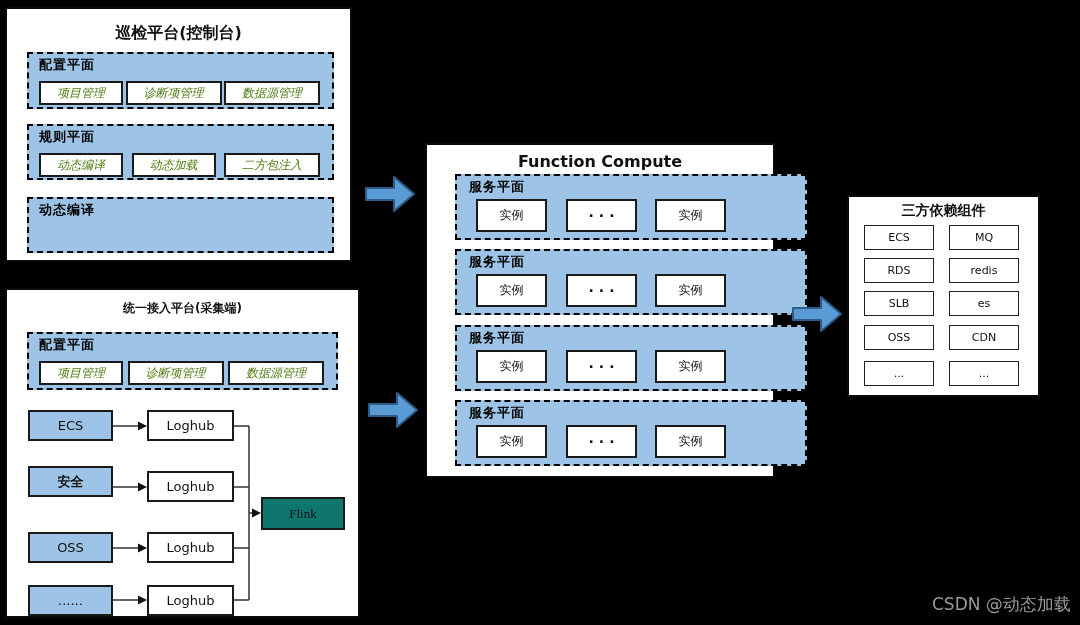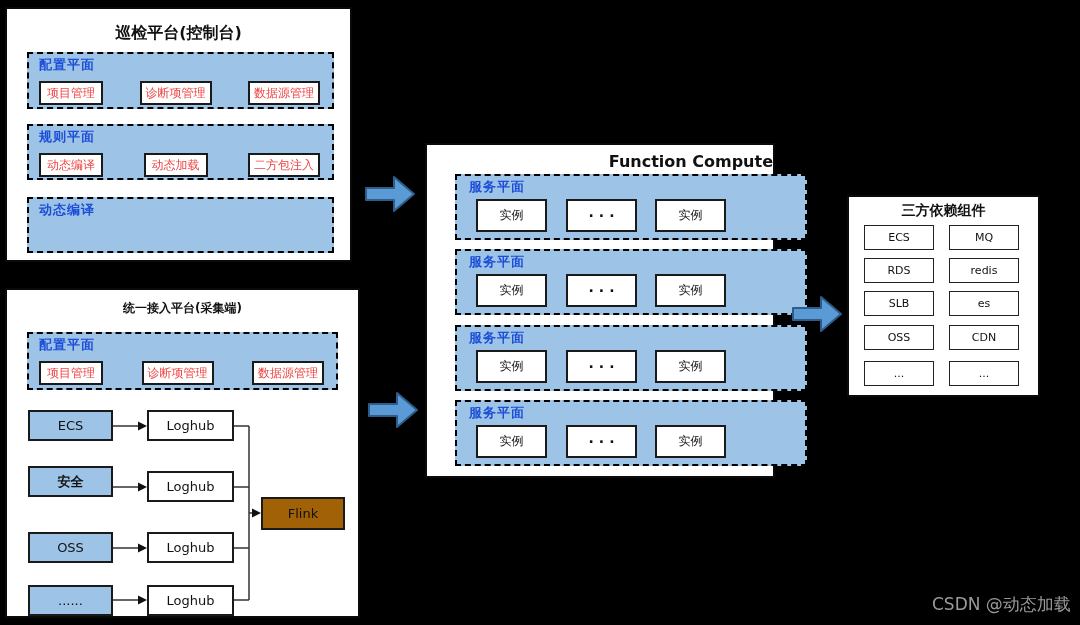--- a/index.html
+++ b/index.html
@@ -10,54 +10,54 @@
   .panel {
     position:absolute; background:#fff; border:2px solid #0a0a0a; box-sizing:border-box;
   }
   .panel-title {
     margin:0; text-align:center; font-weight:bold; color:#111;
   }
   .plane {
     position:absolute; background:#9DC3E6; border:2px dashed #000; box-sizing:border-box;
   }
   .plane-label {
-    position:absolute; top:2px; left:10px; color:#1d4ed8; font-weight:bold; font-size:13px;
+    position:absolute; top:2px; left:10px; color:#000000; font-weight:bold; font-size:13px;
     letter-spacing:1px;
   }
   .plane-boxes {
     position:absolute; left:10px; right:12px; top:27px;
     display:flex; justify-content:space-between;
   }
   .wbox {
     background:#fff; border:2px solid #1a1a1a; box-sizing:border-box;
-    font-size:12px; color:#ef4444; text-align:center;
-    height:24px; line-height:20px; padding:0 4px; min-width:64px;
+    font-size:12px; color:#4d7c0f; text-align:center;
+    height:24px; line-height:20px; padding:0 16px; min-width:64px;font-style:italic;
   }
   .fc-row { position:absolute; left:28px; width:352px; height:66px;
     background:#9DC3E6; border:2px dashed #000; box-sizing:border-box; }
   .fc-box {
     position:absolute; top:23px; width:71px; height:33px; background:#fff;
     border:2px solid #1a1a1a; box-sizing:border-box; color:#111;
     display:flex; align-items:center; justify-content:center; font-size:12px;
   }
   .fc-dots { font-weight:bold; letter-spacing:5px; font-size:14px; padding-left:5px; }
   .srcbox {
     position:absolute; left:21px; width:85px; height:31px; background:#9DC3E6;
     border:2px solid #1a1a1a; box-sizing:border-box; color:#111;
     display:flex; align-items:center; justify-content:center; font-size:13px;
   }
   .logbox {
     position:absolute; left:140px; width:87px; height:31px; background:#fff;
     border:2px solid #1a1a1a; box-sizing:border-box; color:#111;
     display:flex; align-items:center; justify-content:center; font-size:13px;
   }
   .sinkbox {
-    position:absolute; left:254px; top:207px; width:84px; height:33px; background:#a16207;
-    border:2px solid #1a1a1a; box-sizing:border-box; color:#111;
-    display:flex; align-items:center; justify-content:center; font-size:13px;
+    position:absolute; left:254px; top:207px; width:84px; height:33px; background:#0f766e;
+    border:2px solid #1a1a1a; box-sizing:border-box; color:#111;
+    display:flex; align-items:center; justify-content:center; font-size:13px;font-family:Liberation Serif, serif;
   }
   .tbox {
     position:absolute; width:70px; height:25px; background:#fff;
     border:1.5px solid #222; box-sizing:border-box; color:#111;
     display:flex; align-items:center; justify-content:center; font-size:11px;
   }
   .block-arrow { position:absolute; }
   .conn { position:absolute; left:0; top:0; }
   .watermark {
     position:absolute; left:932px; top:593px; color:#9a9a9a; font-size:17px;
@@ -137,21 +137,21 @@
     <div class="srcbox" style="top:242px;">OSS</div>
     <div class="logbox" style="top:242px;">Loghub</div>
 
     <div class="srcbox" style="top:295px;">......</div>
     <div class="logbox" style="top:295px;">Loghub</div>
 
     <div class="sinkbox">Flink</div>
   </section>
 
   <section class="panel" style="left:425px; top:143px; width:350px; height:335px;">
-    <h2 class="panel-title" style="margin-top:7px; font-size:16px;text-align:right;">Function Compute</h2>
+    <h2 class="panel-title" style="margin-top:7px; font-size:16px;">Function Compute</h2>
 
     <div class="fc-row" style="top:29px;">
       <div class="plane-label" style="left:12px;">服务平面</div>
       <div class="fc-box" style="left:19px;">实例</div>
       <div class="fc-box fc-dots" style="left:109px;">···</div>
       <div class="fc-box" style="left:198px;">实例</div>
     </div>
 
     <div class="fc-row" style="top:104px;">
       <div class="plane-label" style="left:12px;">服务平面</div>

